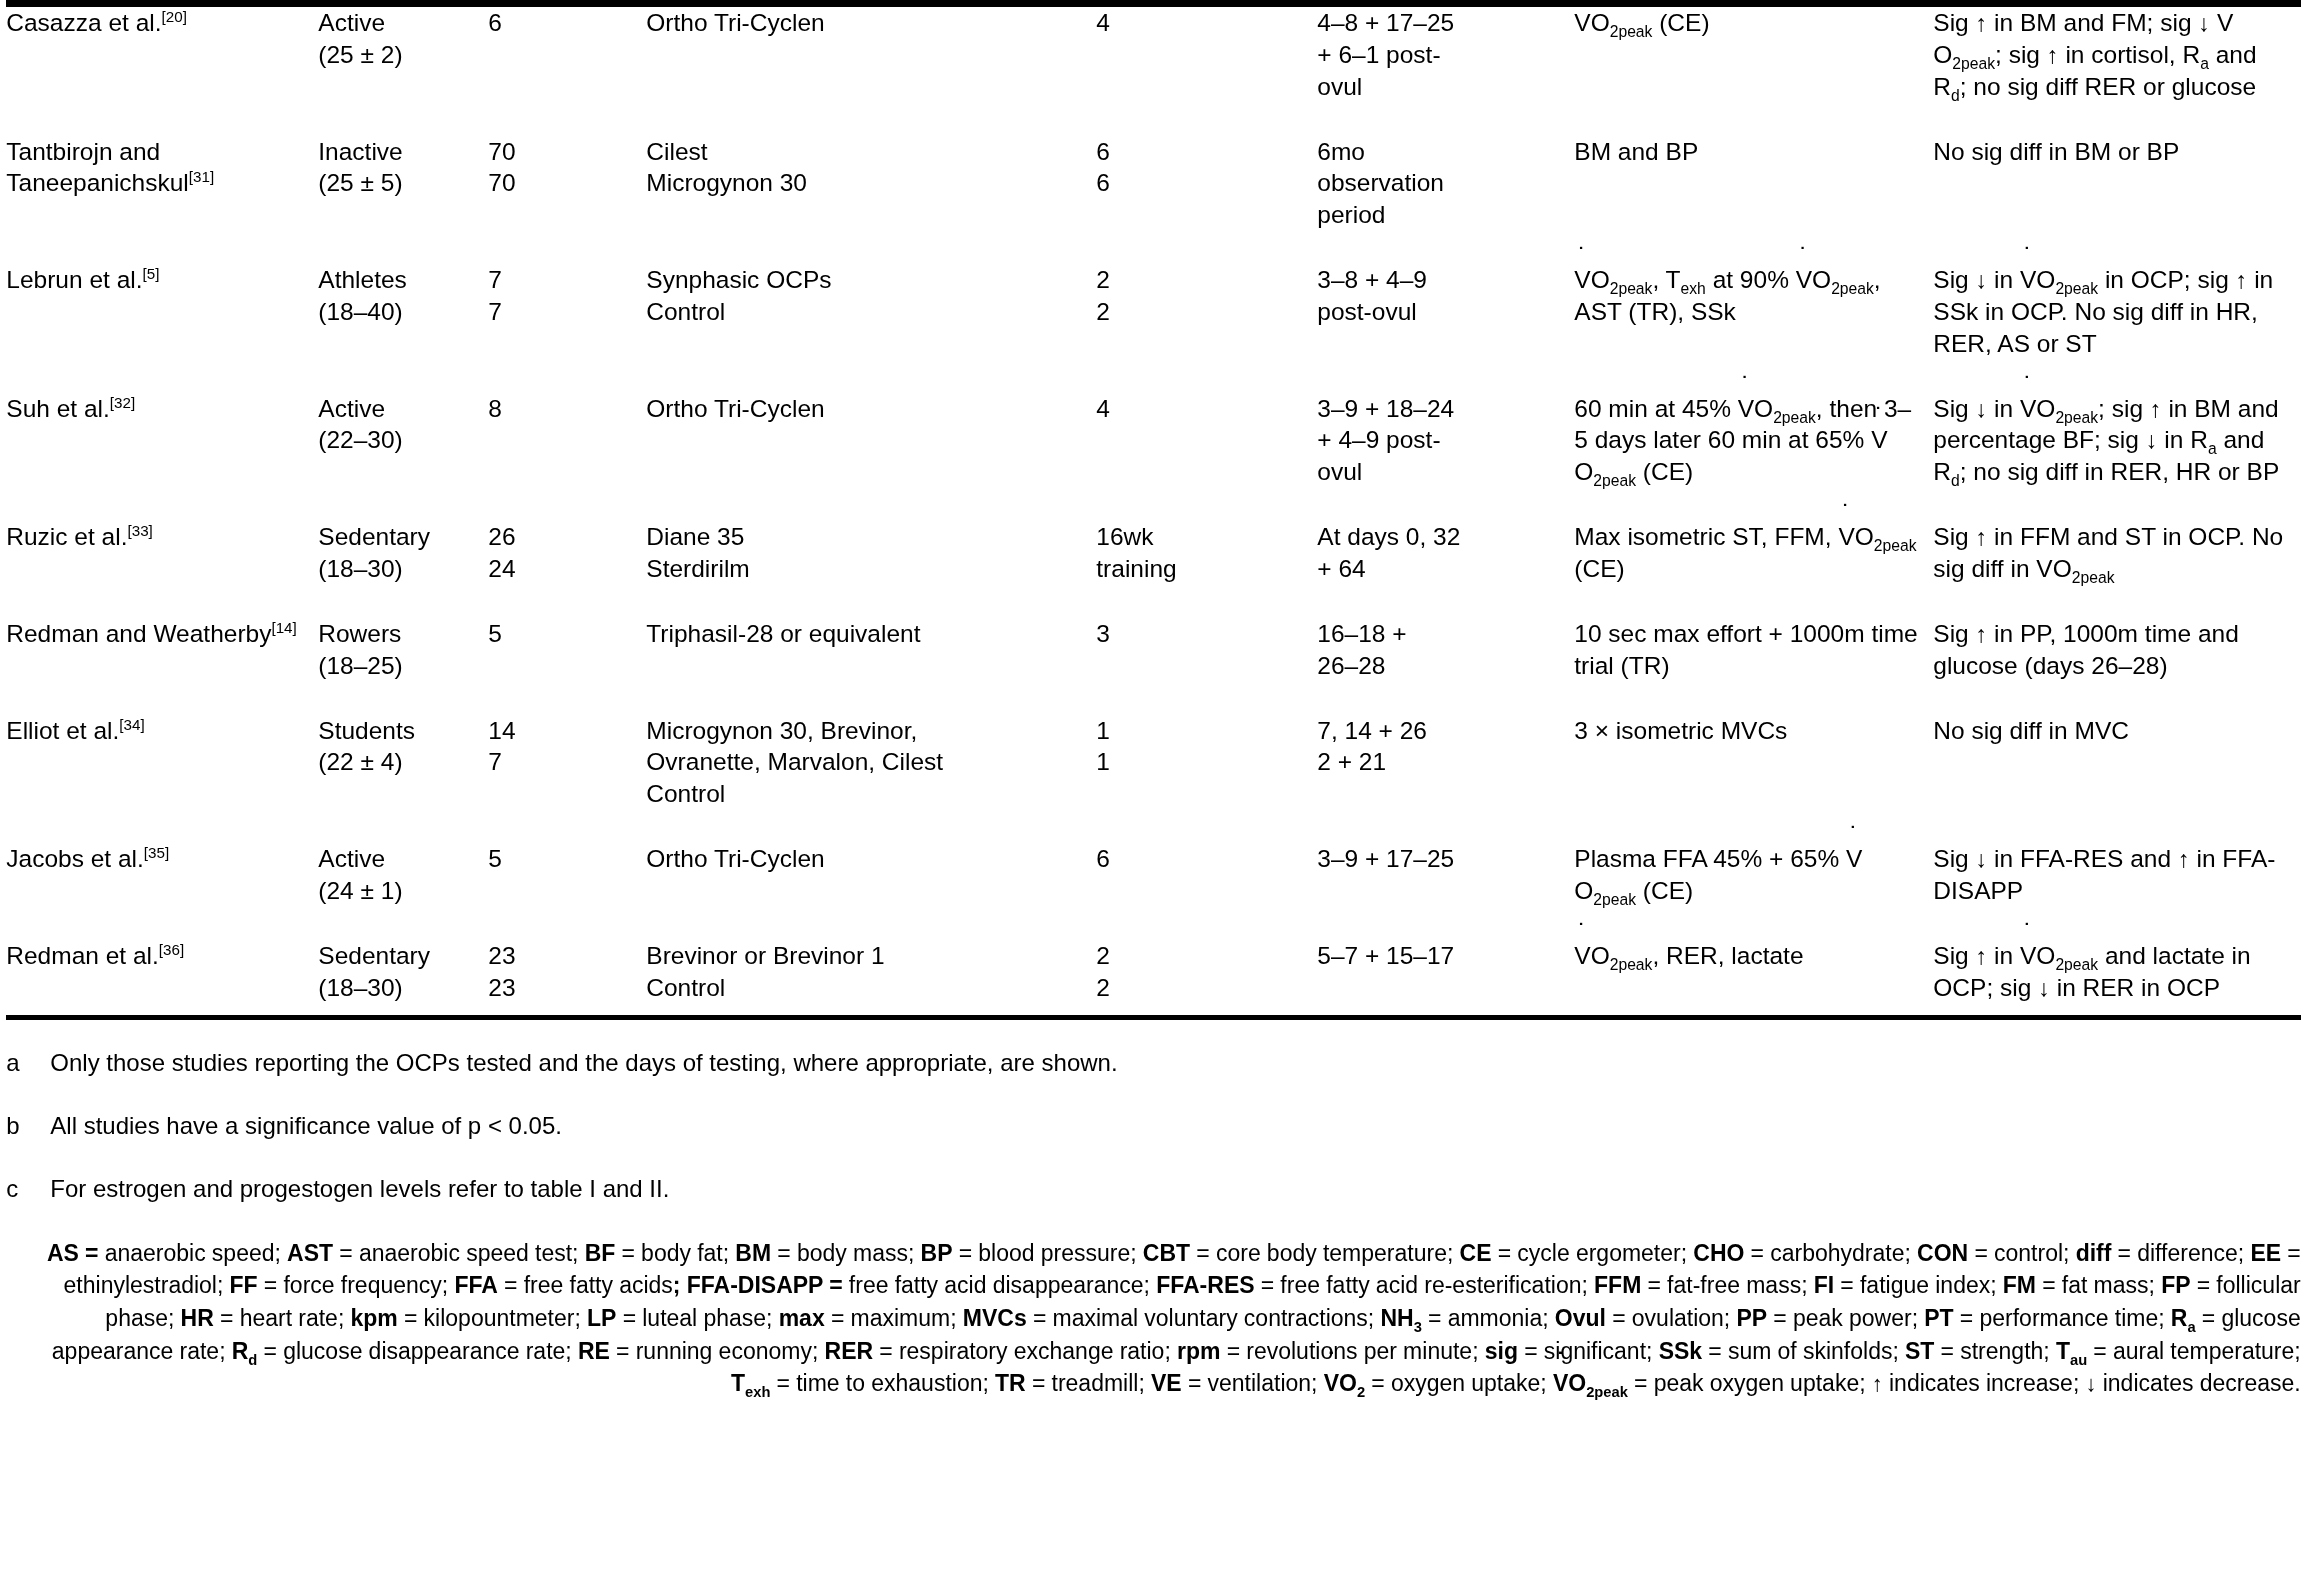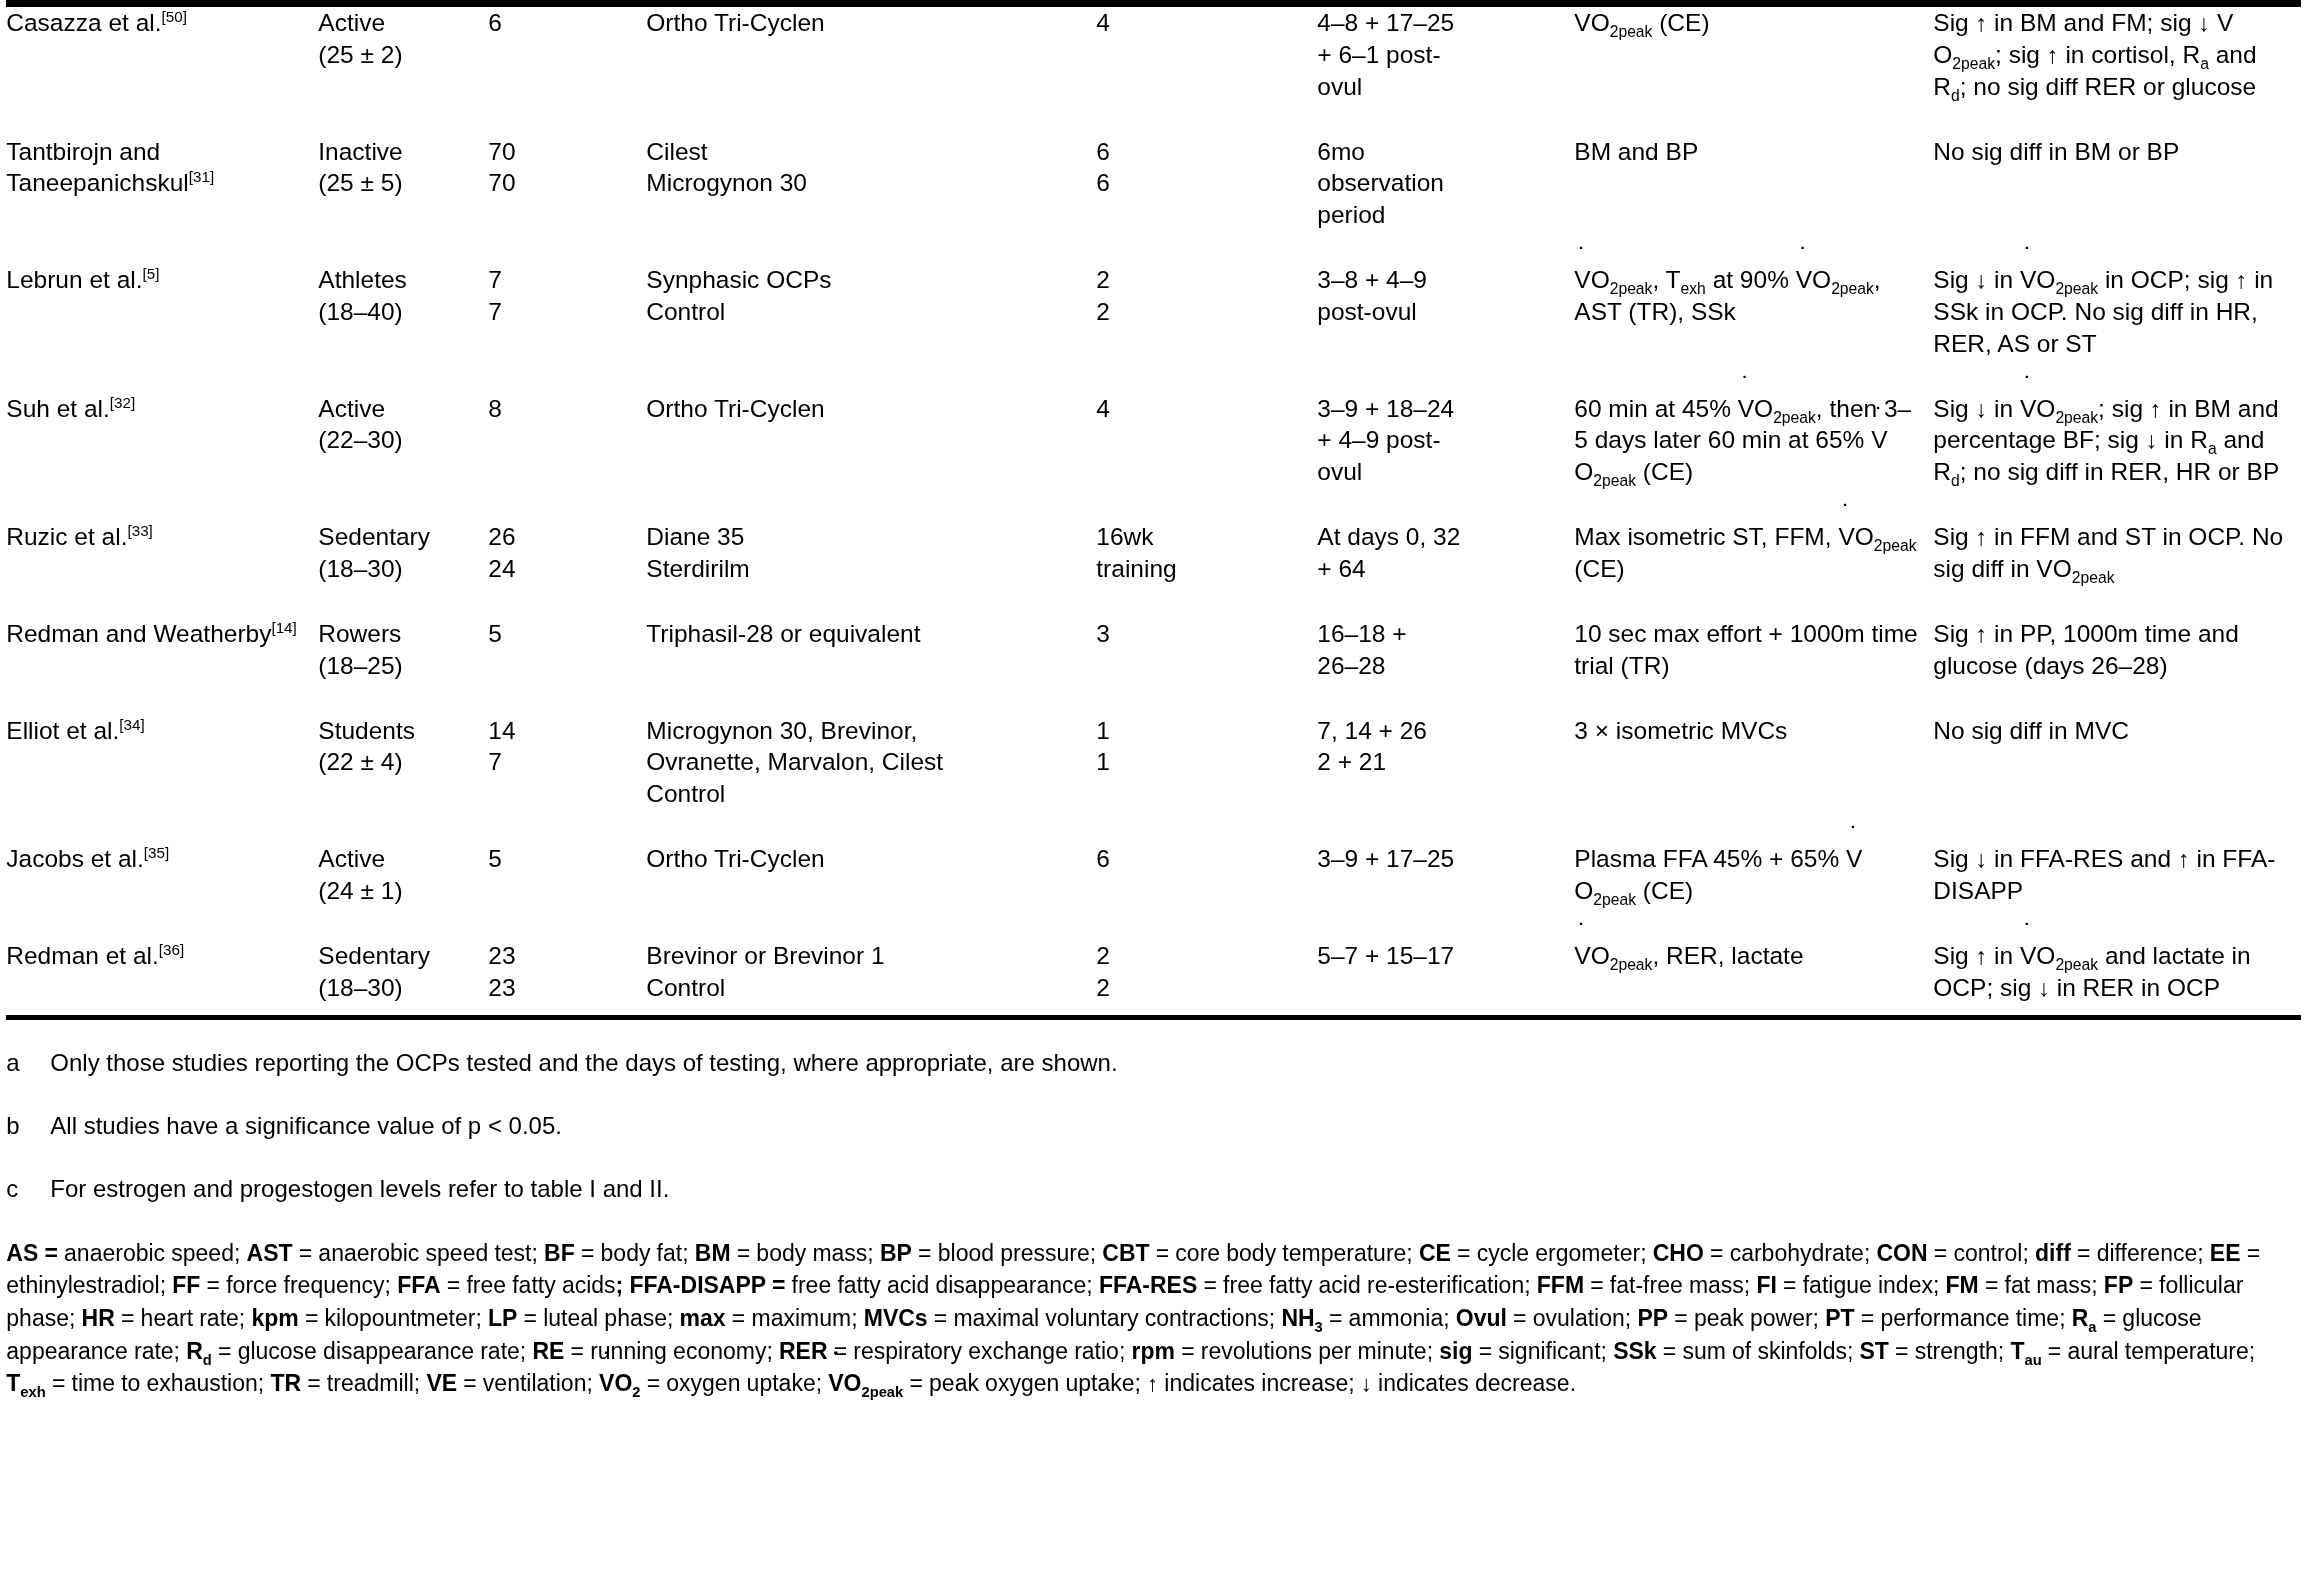--- a/index.html
+++ b/index.html
@@ -96,21 +96,21 @@
     width: 44px;
     flex: 0 0 44px;
   }
   .fn-text { flex: 1 1 auto; }
 
   
   .abbrev {
     margin-top: 17px;
     font-size: 23px;
     line-height: 1.42;
-    text-align: left;
+    text-align: right;
     word-spacing: -0.2px;
   }
   .abbrev b { font-weight: bold; }
 </style>
 </head>
 <body>
 
 <div class="page">
 
   <div class="rule-top"></div>
@@ -121,21 +121,21 @@
         <col class="col-subj">
         <col class="col-n">
         <col class="col-ocp">
       <col class="col-months">
         <col class="col-days">
         <col class="col-meas">
         <col class="col-results">
     </colgroup>
     <tbody>
         <tr class="study-row">
-          <td>Casazza et al.<span class="sup">[50]</span></td>
+          <td>Casazza et al.<span class="sup">[20]</span></td>
           <td>
             <span class="line">Active</span>
             <span class="line">(25 ± 2)</span>
           </td>
           <td class="num">
             <span class="line">6</span>
           </td>
           <td>
             <span class="line">Ortho Tri-Cyclen</span>
           </td>

